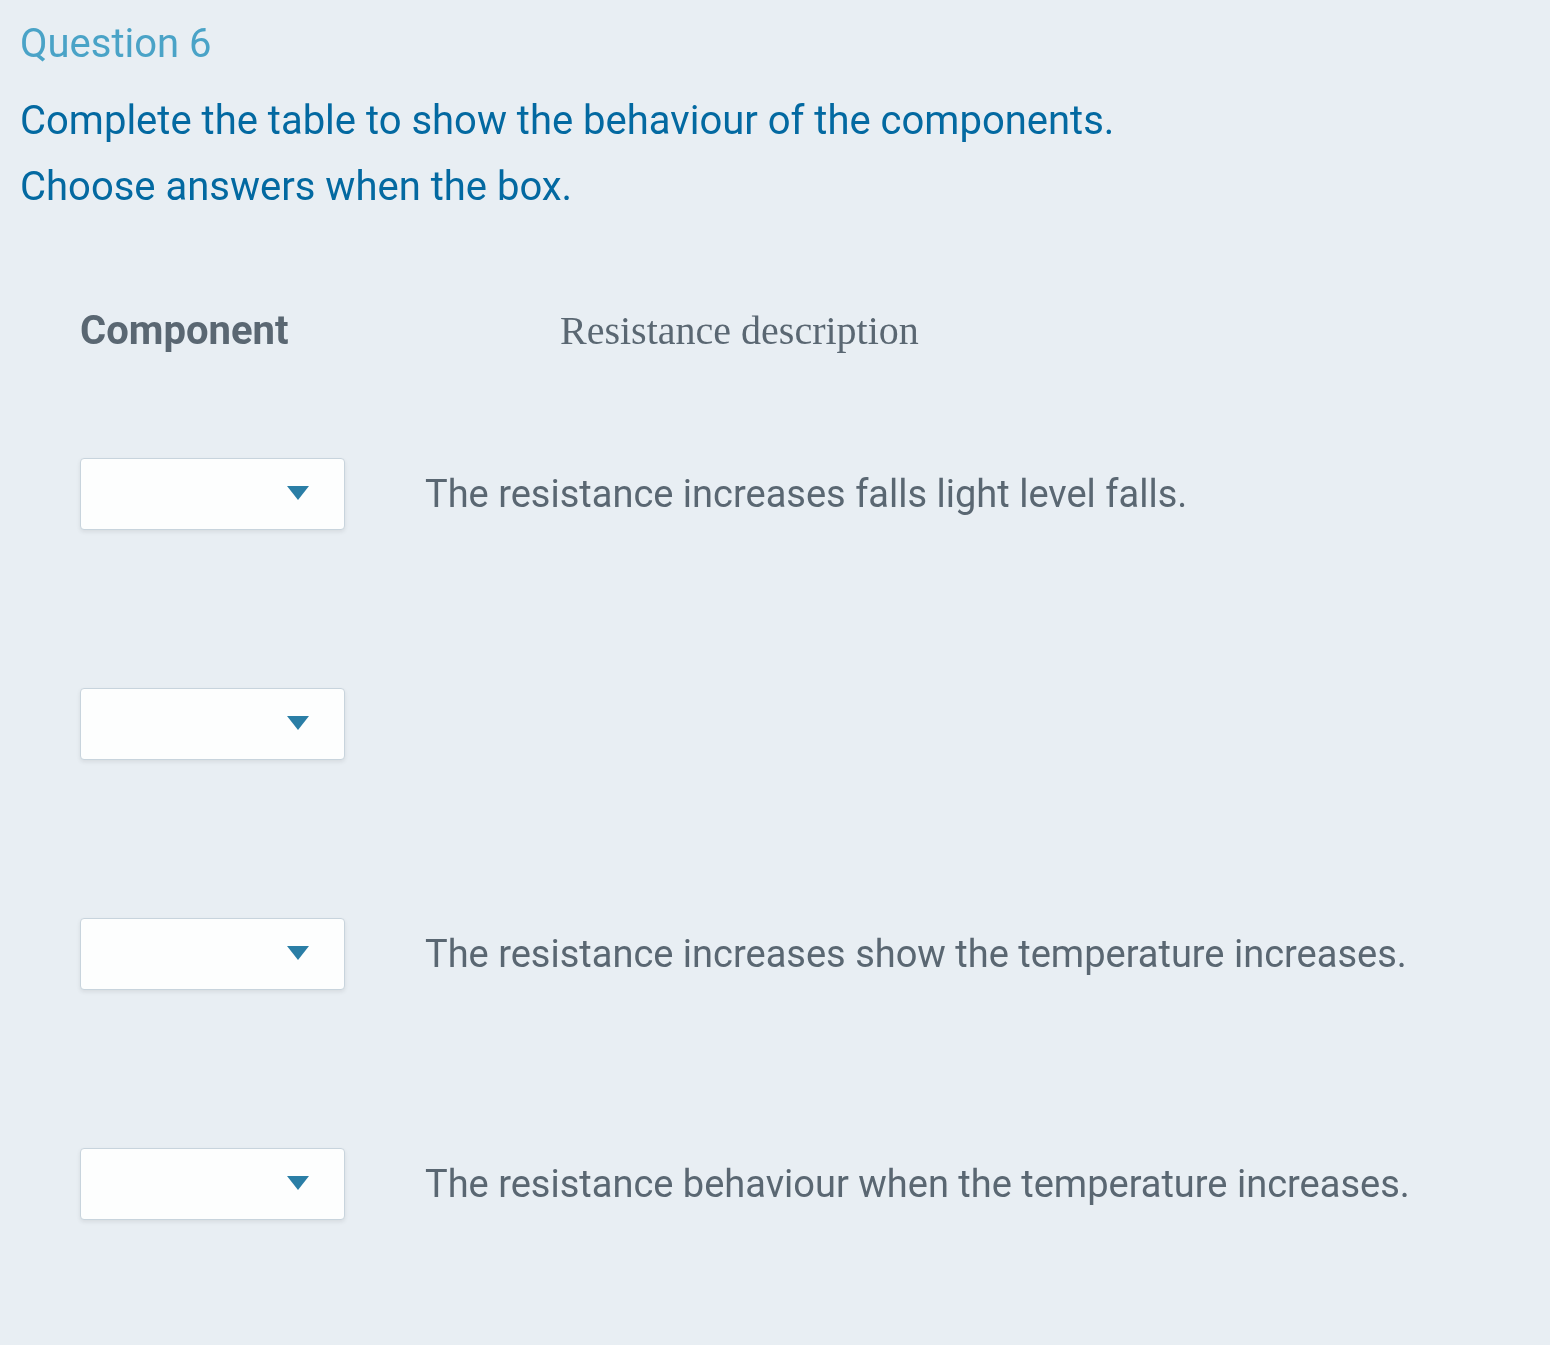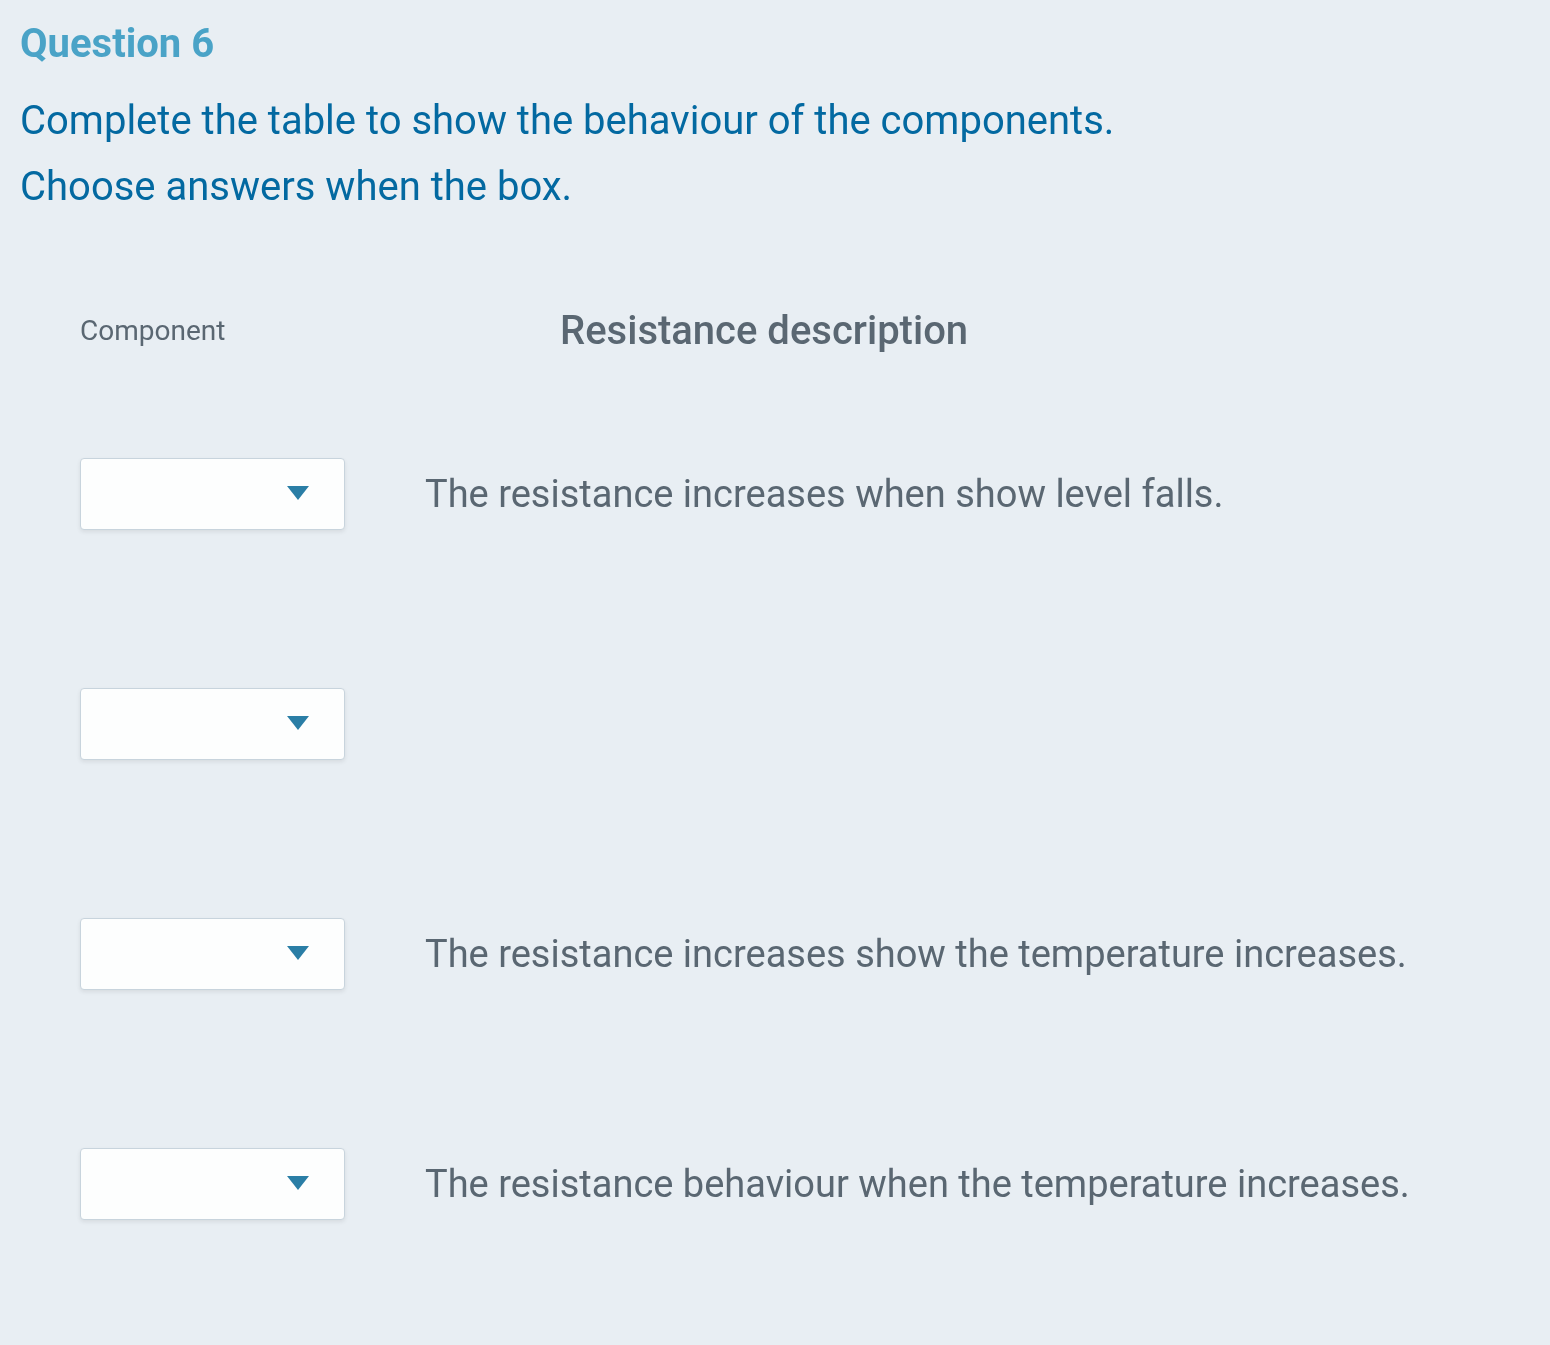--- a/index.html
+++ b/index.html
@@ -12,21 +12,21 @@
     color: #5a6772;
     overflow: hidden;
   }
   .page {
     padding: 20px 0 0 20px;
     box-sizing: border-box;
   }
   .question-title {
     color: #4aa3c7;
     font-size: 40px;
-    font-weight: 700;
+    font-weight: 400;
     margin-bottom: 24px;
   }
   .instruction-line {
     color: #0369a1;
     font-size: 40px;
     font-weight: 400;
     line-height: 1.5;
     margin-bottom: 6px;
   }
   .table-wrap {
@@ -34,30 +34,31 @@
     padding-left: 60px;
     width: 1470px;
   }
   .header-row {
     display: flex;
     align-items: center;
     margin-bottom: 90px;
   }
   .header-component {
     width: 260px;
-    font-size: 28px;
-    font-weight: 400;
+    font-size: 40px;
+    font-weight: 700;
     color: #5a6772;
   }
   .header-desc {
     flex: 1;
     font-size: 40px;
     font-weight: 500;
     color: #5a6772;
     padding-left: 220px;
+    font-family: Liberation Serif, serif;
   }
   .data-row {
     display: flex;
     align-items: center;
     height: 100px;
     margin-bottom: 130px;
   }
   .dropdown {
     width: 265px;
     height: 72px;
@@ -102,21 +103,21 @@
     </div>
 
     <div class="data-row">
       <div class="dropdown">
         <span>
           <svg viewBox="0 0 22 14">
               <polygon points="0,0 22,0 11,14" fill="#2a7ea6"></polygon>
             </svg>
         </span>
       </div>
-      <div class="desc-cell">The resistance increases when show level falls.</div>
+      <div class="desc-cell">The resistance increases falls light level falls.</div>
     </div>
 
     <div class="data-row">
       <div class="dropdown">
         <span>
           <svg viewBox="0 0 22 14">
               <polygon points="0,0 22,0 11,14" fill="#2a7ea6"></polygon>
             </svg>
         </span>
       </div>

